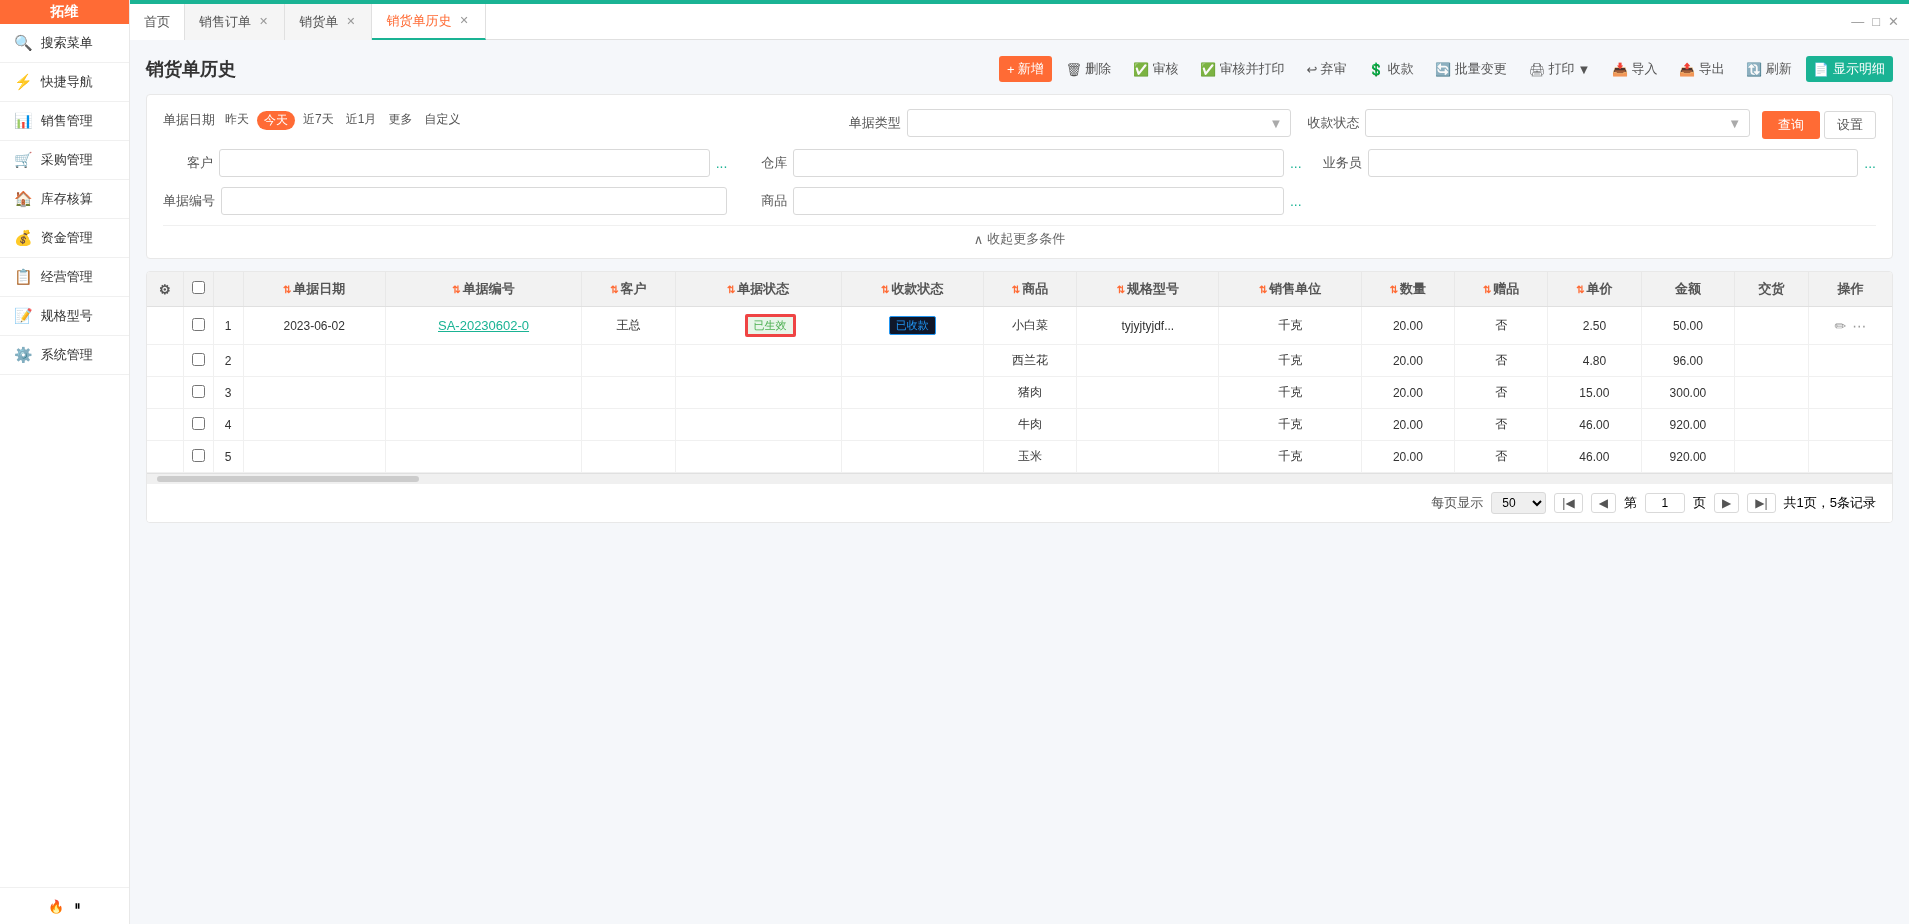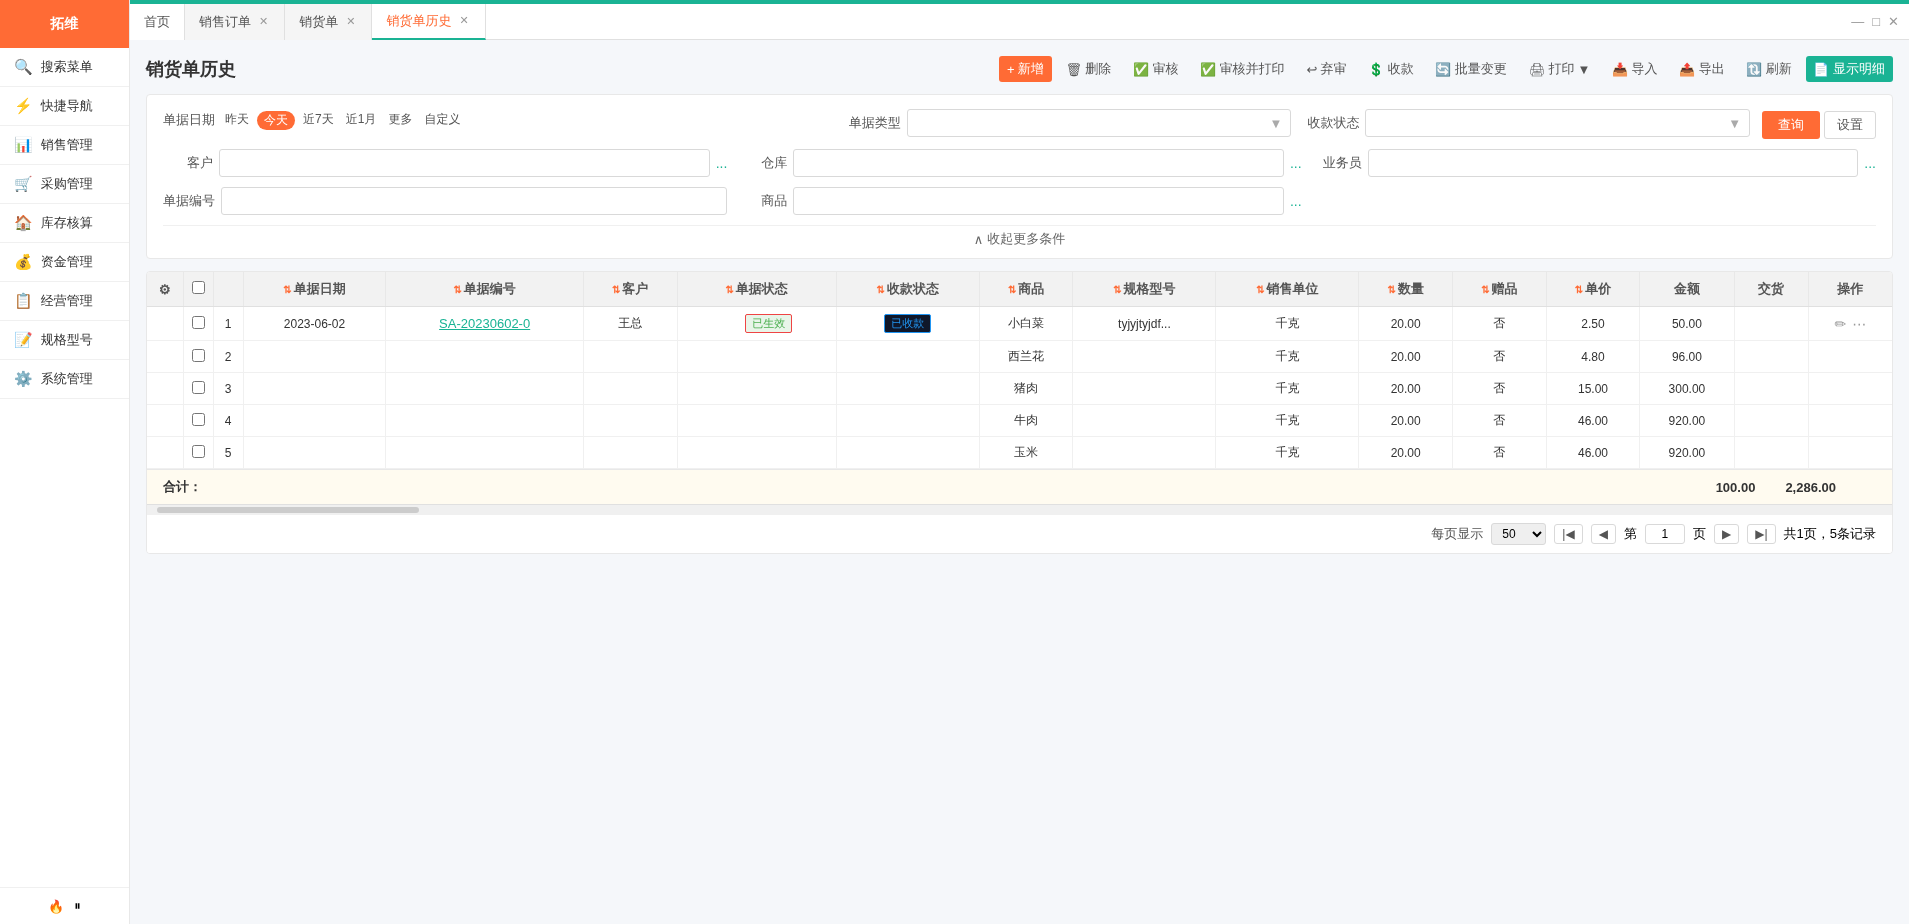--- a/index.html
+++ b/index.html
@@ -9,21 +9,21 @@
     .sidebar {
       width: 130px;
       background: #fff;
       border-right: 1px solid #e8e8e8;
       display: flex;
       flex-direction: column;
       flex-shrink: 0;
       height: 100%;
     }
     .sidebar-logo {
-      height: 48px;
+      height: 24px;
       background: #ff6b35;
       display: flex;
       align-items: center;
       justify-content: center;
       color: #fff;
       font-size: 14px;
       font-weight: bold;
     }
     .sidebar-item {
       display: flex;
@@ -298,21 +298,21 @@
       font-size: 12px;
       border-right: 1px solid #f0f0f0;
     }
     tbody td:last-child { border-right: none; }
     .status-badge {
       display: inline-block;
       padding: 1px 6px;
       border-radius: 2px;
       font-size: 11px;
     }
-    .badge-green { background: #e8f5e9; color: #4caf50; border: 1px solid #ef4444; margin-left: 24px; }
+    .badge-green { background: #e8f5e9; color: #4caf50; border: 3px solid #ef4444; margin-left: 24px; }
     .badge-blue { background: #0f172a; color: #2196f3; border: 1px solid #2196f3; }
     .link-text { color: #1ab394; cursor: pointer; text-decoration: underline; }
     .action-icons { display: flex; gap: 6px; justify-content: center; }
     .action-icon { color: #999; cursor: pointer; font-size: 14px; }
     .gear-th {
       display: flex;
       align-items: center;
       justify-content: center;
     }
 
@@ -779,25 +779,20 @@
               <td>20.00</td>
               <td>否</td>
               <td>46.00</td>
               <td>920.00</td>
               <td></td>
               <td></td>
             </tr>
           </tbody>
       </table>
 
-      <div class="table-footer">
-        <span class="summary-label">合计：</span>
-        <span class="summary-qty">100.00</span>
-        <span class="summary-amount">2,286.00</span>
-      </div>
 
       <div class="scrollbar-area">
         <div class="scrollbar-thumb"></div>
       </div>
 
       <div class="pagination-bar">
         <span class="page-size-label">每页显示</span>
         <select class="page-size-select">
           <option>50</option>
           <option>100</option>

